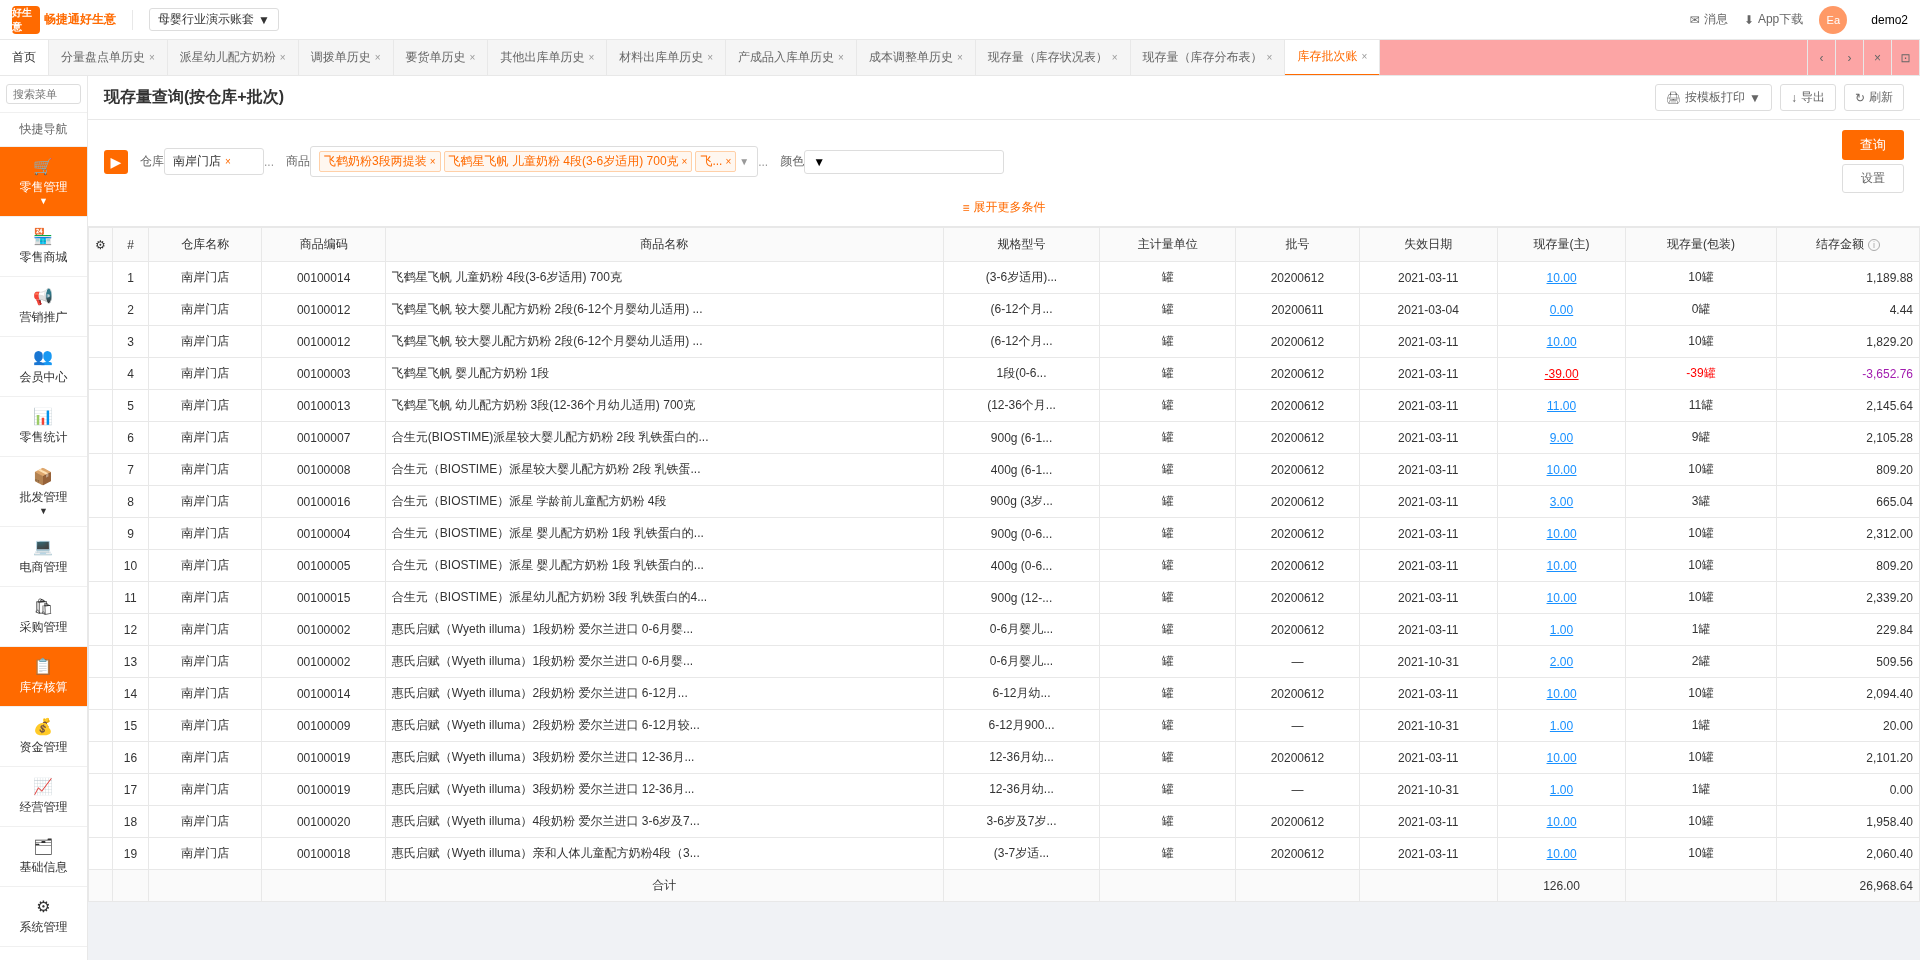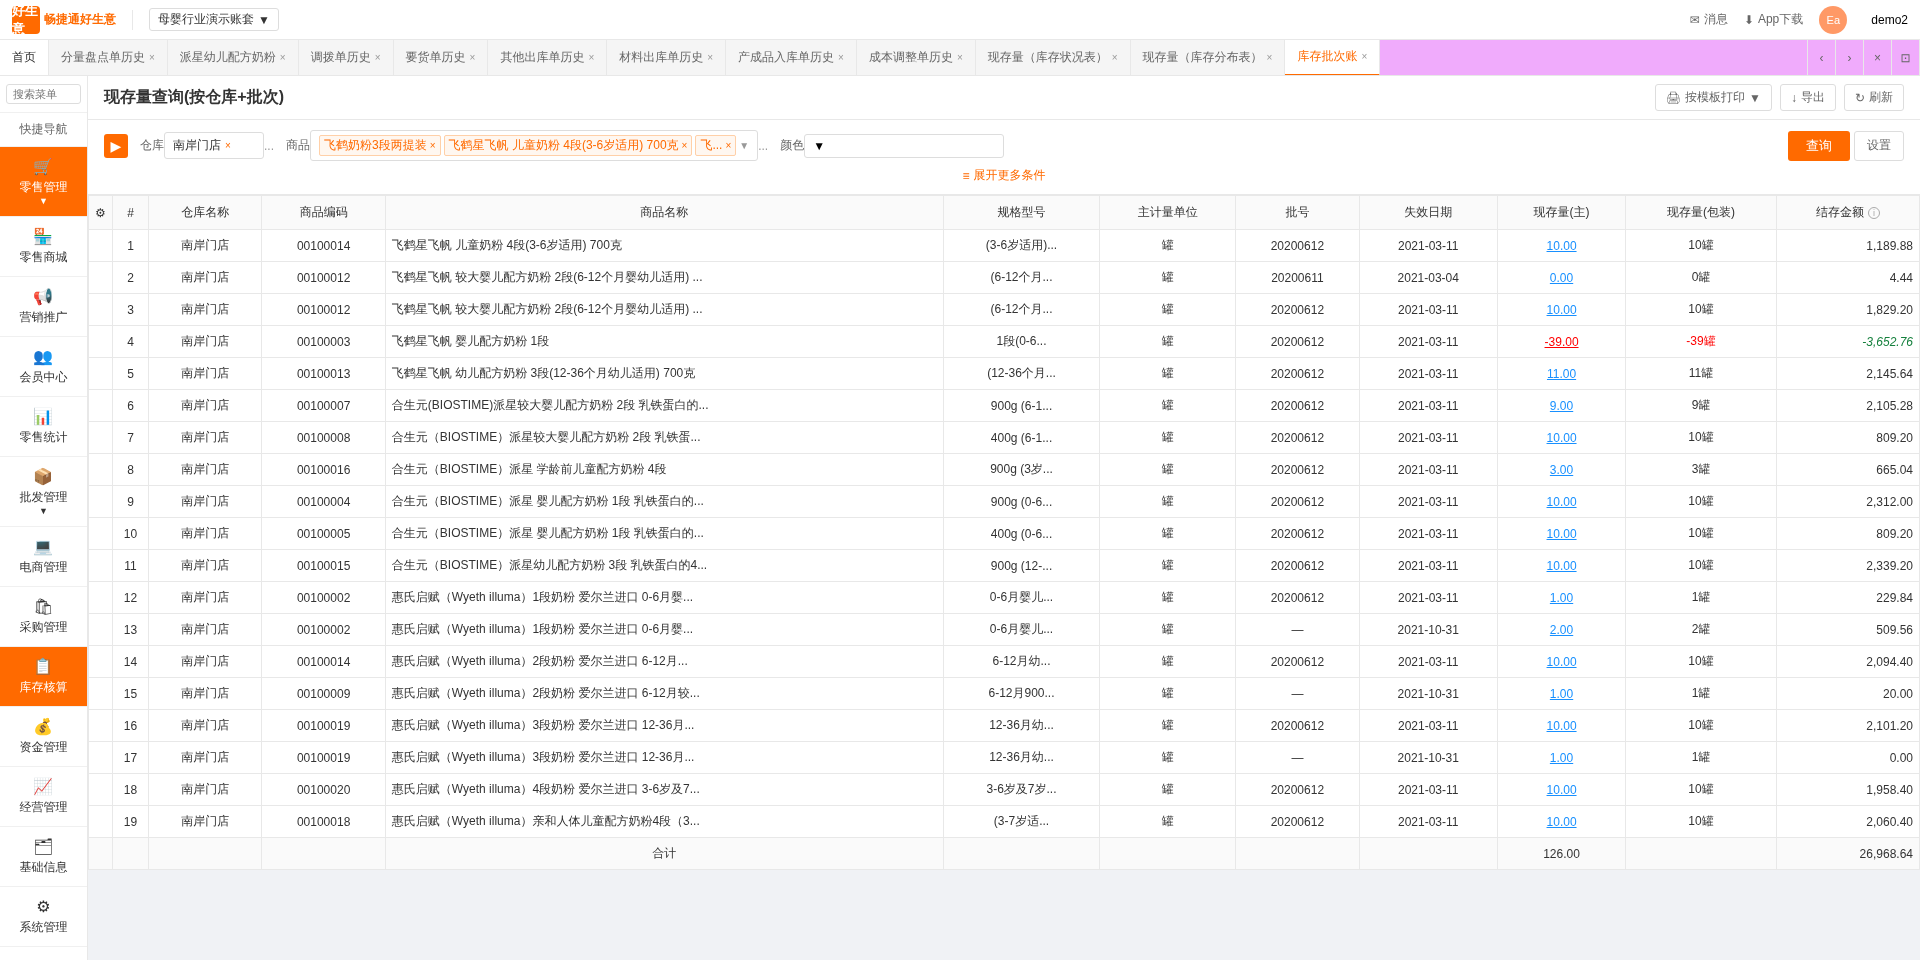--- a/index.html
+++ b/index.html
@@ -30,21 +30,21 @@
     }
     .logo-icon {
       width: 28px;
       height: 28px;
       background: #ff6a00;
       border-radius: 4px;
       display: flex;
       align-items: center;
       justify-content: center;
       color: white;
-      font-size: 13px;
+      font-size: 10px;
       font-weight: bold;
     }
     .breadcrumb-select {
       display: flex;
       align-items: center;
       gap: 4px;
       font-size: 12px;
       color: #333;
       cursor: pointer;
       border: 1px solid #ddd;
@@ -73,21 +73,21 @@
       display: flex;
       align-items: center;
       justify-content: center;
       color: white;
       font-size: 11px;
     }
 
     
     .tab-bar {
       height: 36px;
-      background: #f0abfc;
+      background: #fca5a5;
       border-bottom: 1px solid #e8e8e8;
       display: flex;
       align-items: center;
       padding: 0 0 0 0;
       overflow: hidden;
     }
     .tab-item {
       height: 36px;
       padding: 0 12px;
       display: flex;
@@ -348,20 +348,21 @@
       background: #fff;
       color: #666;
       border: 1px solid #ddd;
       border-radius: 3px;
       padding: 5px 12px;
       cursor: pointer;
       font-size: 12px;
     }
     .query-btns {
       display: flex;
+      flex-direction: column;
       gap: 4px;
       margin-left: auto;
     }
 
     
     .table-area {
       flex: 1;
       overflow: auto;
       padding: 0;
       background: #f0f2f5;
@@ -724,21 +725,21 @@
     <td>4</td>
     <td>南岸门店</td>
     <td>00100003</td>
     <td class="text-left" style="max-width:300px;overflow:hidden;text-overflow:ellipsis;">飞鹤星飞帆 婴儿配方奶粉 1段</td>
     <td>1段(0-6...</td>
     <td>罐</td>
     <td>20200612</td>
     <td>2021-03-11</td>
     <td class="link" style="color:red;">-39.00</td>
     <td style="color:red;">-39罐</td>
-    <td class="text-right" style="color:#15803d;font-style:italic;">-3,652.76</td>
+    <td class="text-right" style="color:#a21caf;">-3,652.76</td>
   </tr>
             <tr>
     <td></td>
     <td>5</td>
     <td>南岸门店</td>
     <td>00100013</td>
     <td class="text-left" style="max-width:300px;overflow:hidden;text-overflow:ellipsis;">飞鹤星飞帆 幼儿配方奶粉 3段(12-36个月幼儿适用) 700克</td>
     <td>(12-36个月...</td>
     <td>罐</td>
     <td>20200612</td>

